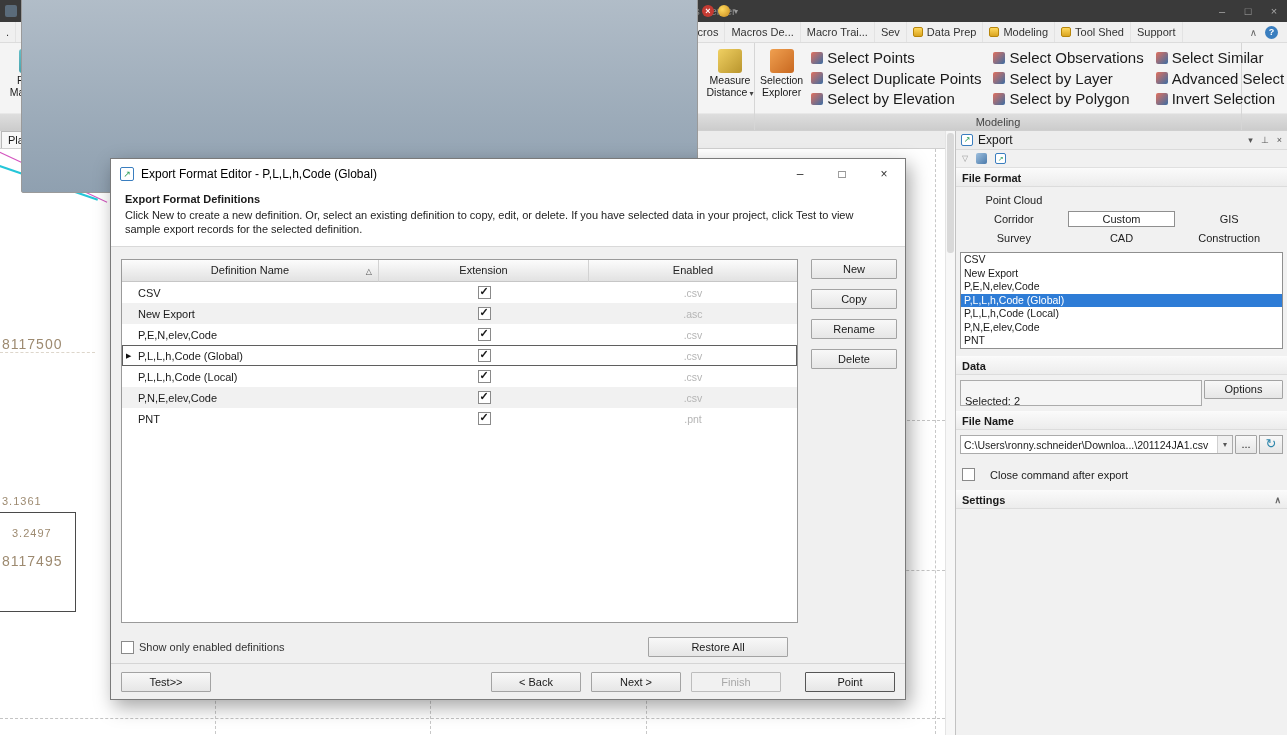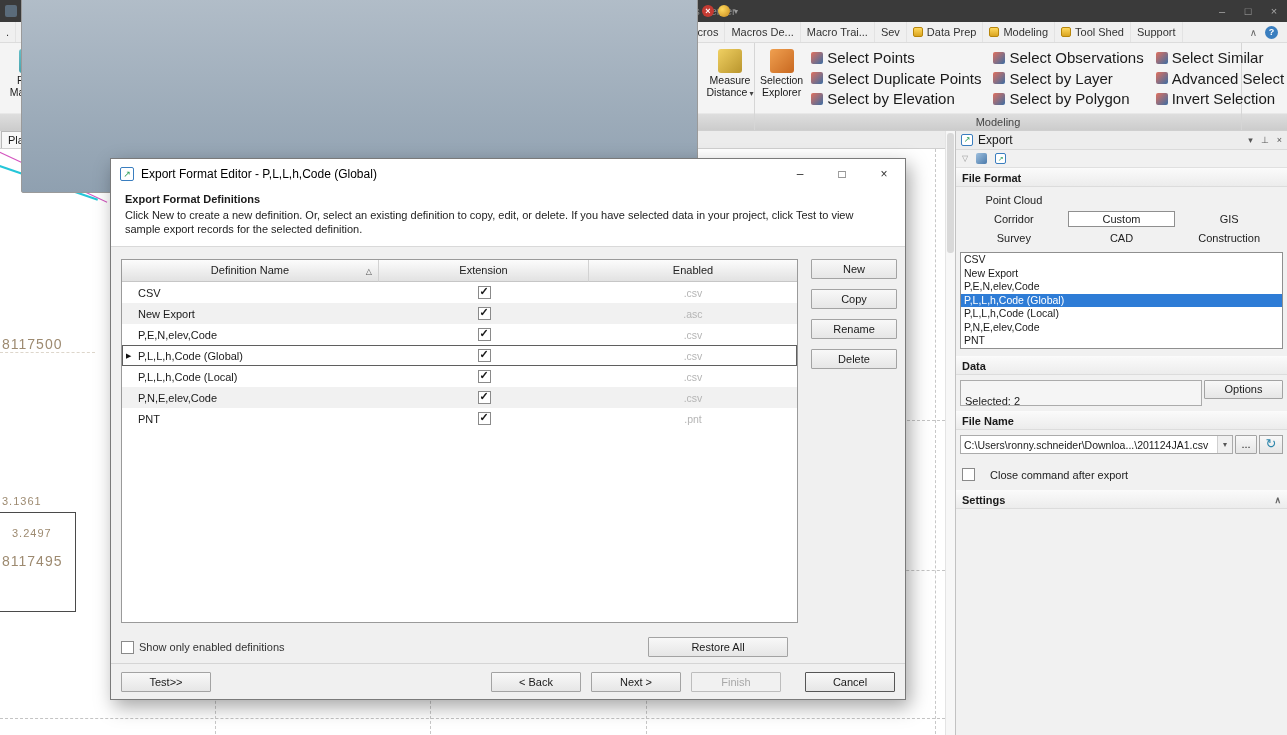--- a/index.html
+++ b/index.html
@@ -593,21 +593,21 @@
       </label>
       <div class="btn restore-btn">Restore All</div>
     </div>
     <div class="dlg-footer">
       <div class="btn btn-w">Test&gt;&gt;</div>
       <div class="footer-spacer"></div>
       <div class="btn btn-w">&lt; Back</div>
       <div class="btn btn-w">Next &gt;</div>
       <div class="btn btn-w disabled">Finish</div>
       <div class="gap14"></div>
-      <div class="btn btn-w default">Cancel</div>
+      <div class="btn btn-w default">Point</div>
     </div>
   </div>
 
   <div class="export-panel">
     <div class="panel-header">
       <span class="ph-icon">↗</span>
       <span class="panel-title">Export</span>
       <div class="ph-icons">
         <span>▾</span>
         <span>⊥</span>

